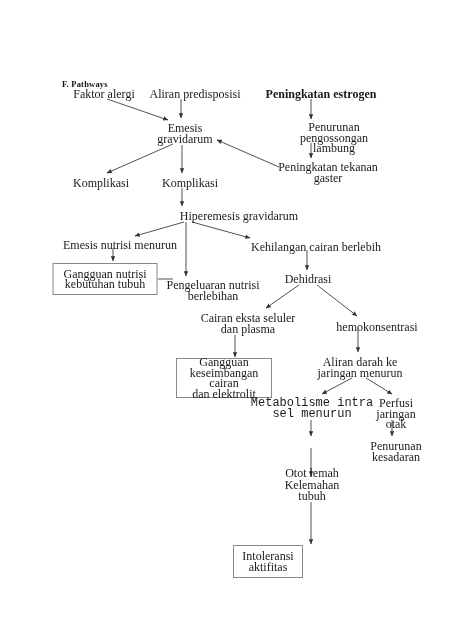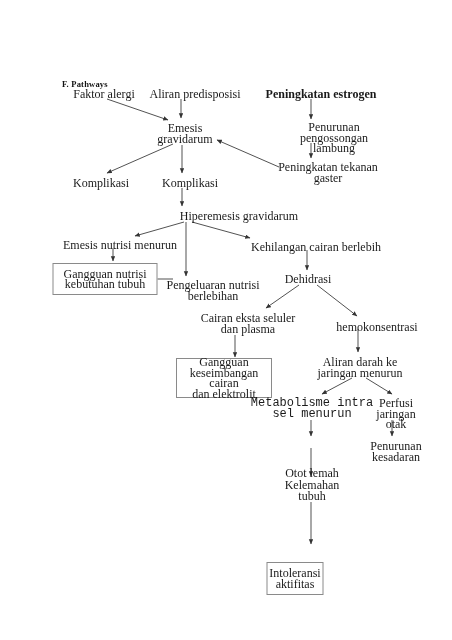--- a/index.html
+++ b/index.html
@@ -126,17 +126,17 @@
 jaringan menurun</div>
       <div class="node" style="left: 312px; top: 398px; font-family: Liberation Mono, monospace;">Metabolisme intra
 sel menurun</div>
       <div class="node" style="left: 396px; top: 398px;">Perfusi
 jaringan otak</div>
       <div class="node" style="left: 312px; top: 424px; margin-top: 44px;">Otot lemah</div>
       <div class="node" style="left: 396px; top: 441px;">Penurunan
 kesadaran</div>
       <div class="node" style="left: 312px; top: 480px;">Kelemahan
 tubuh</div>
-      <div class="node boxed" style="left: 295px; top: 545px; width: 57px; height: 33px; margin-top: 17px;"><span>Intoleransi
+      <div class="node boxed" style="left: 268px; top: 545px; width: 70px; height: 33px;"><span>Intoleransi
 aktifitas</span></div>
     </div>
 
 </div>
 
 </body></html>

